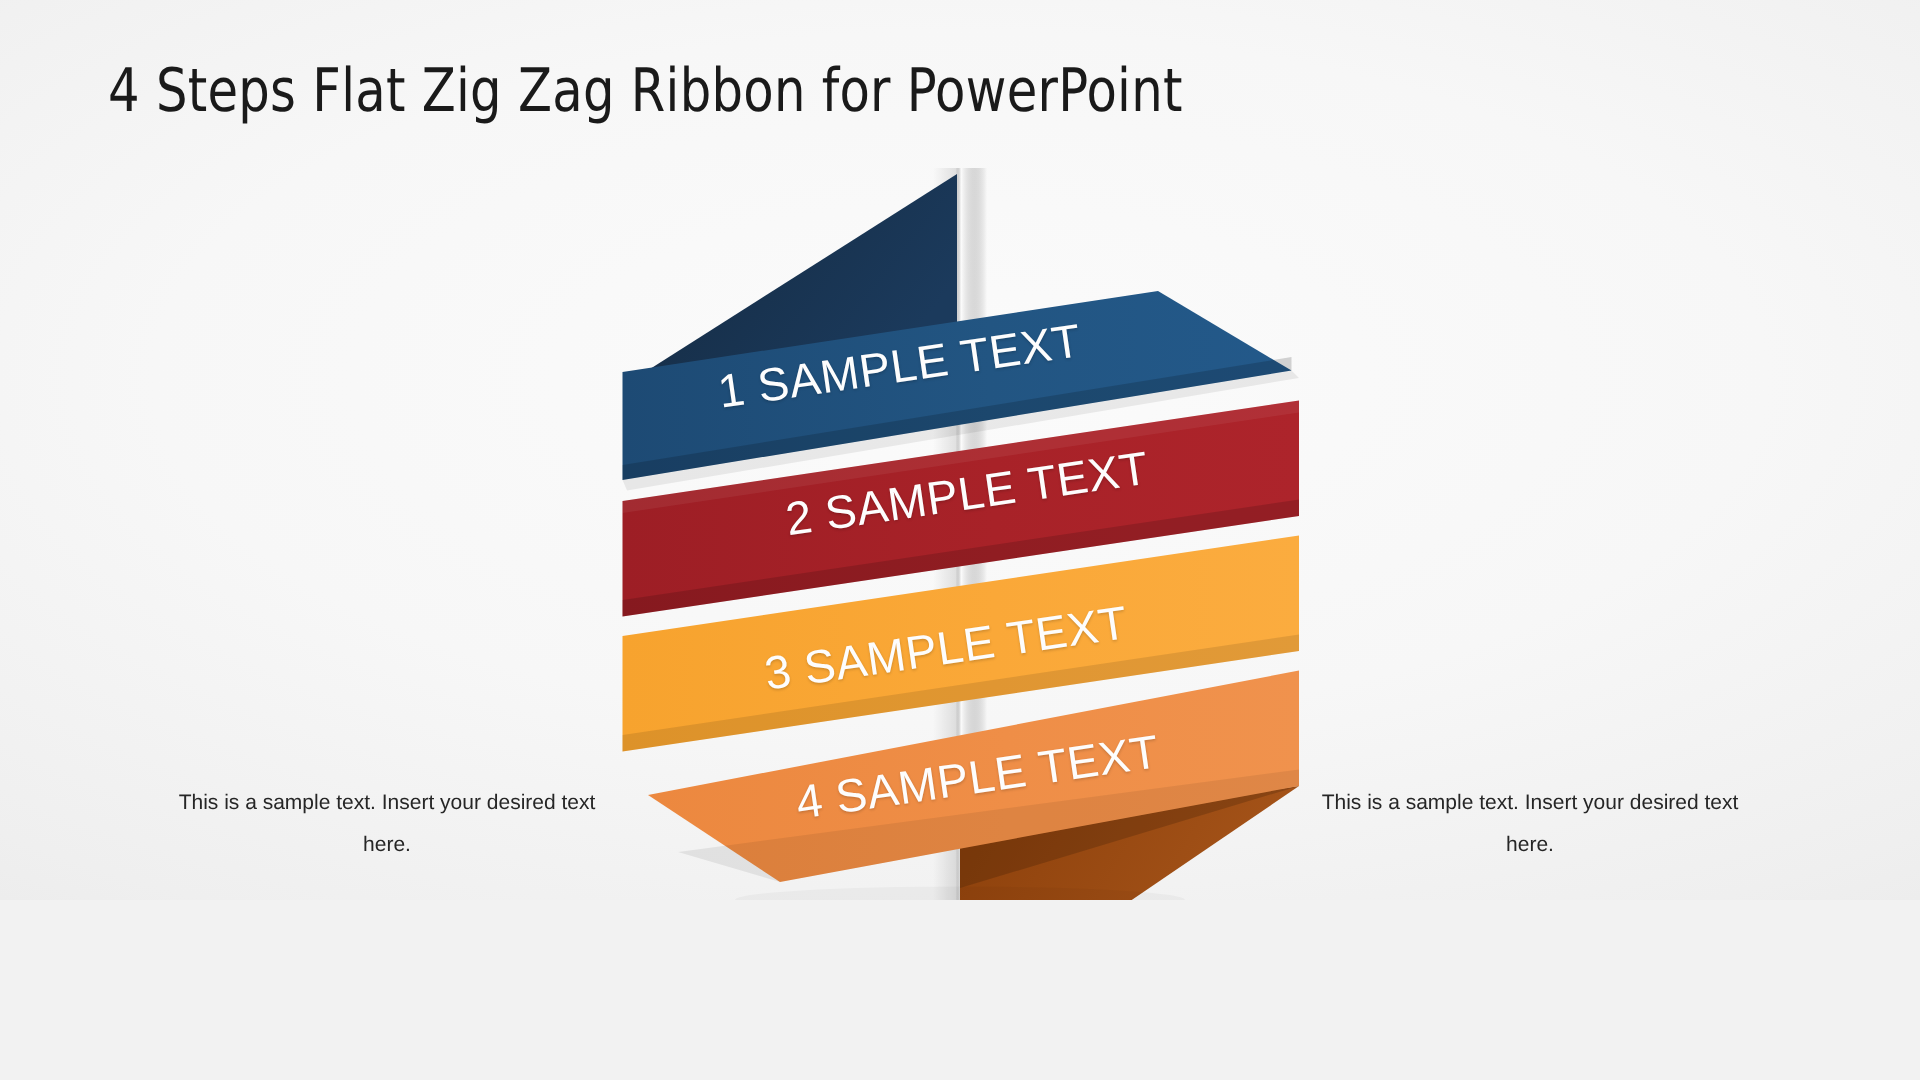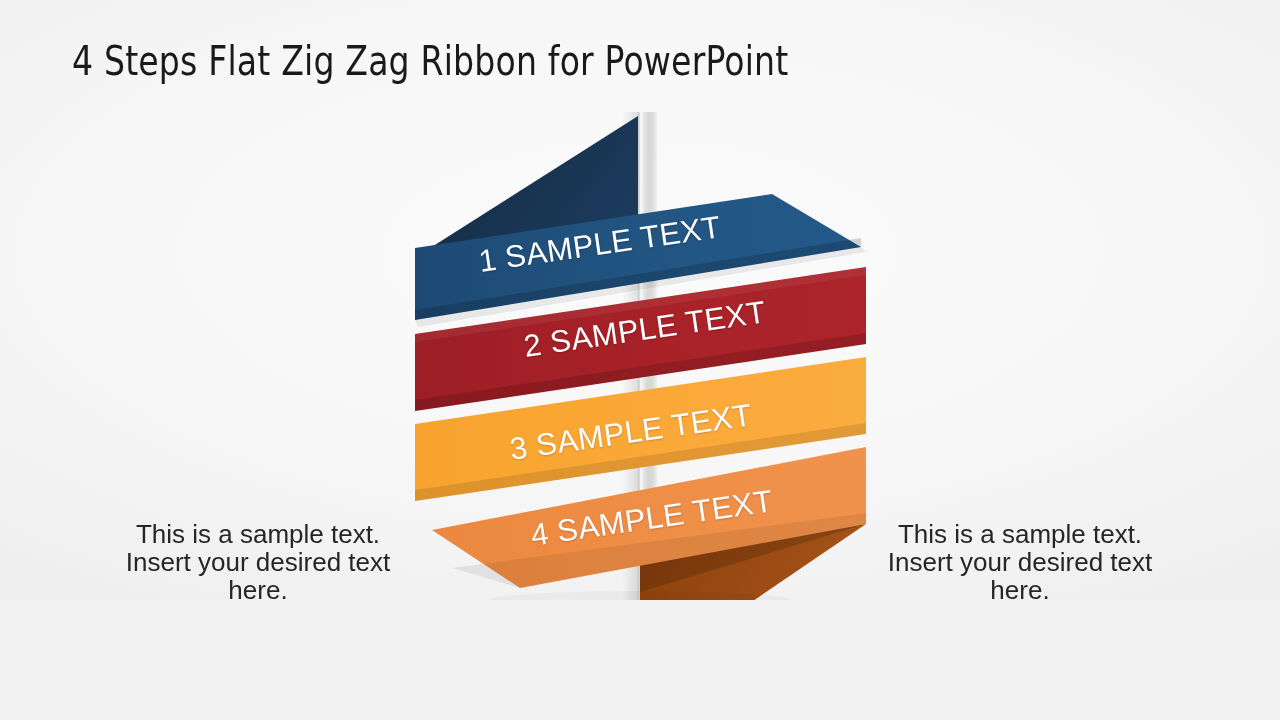--- a/index.html
+++ b/index.html
@@ -40,21 +40,21 @@
     color: #1a1a1a;
     white-space: nowrap;
     transform: scaleX(0.92);
     transform-origin: left center;
   }
 
   
   .side-caption {
     position: absolute;
     width: 280px;
-    font-size: 26px;
+    font-size: 14px;
     line-height: 28px;
     color: #262626;
     text-align: center;
   }
   #caption-left  { left: 118px; top: 520px; }
   #caption-right { left: 880px; top: 520px; }
 
   
   #ribbon {
     position: absolute;

